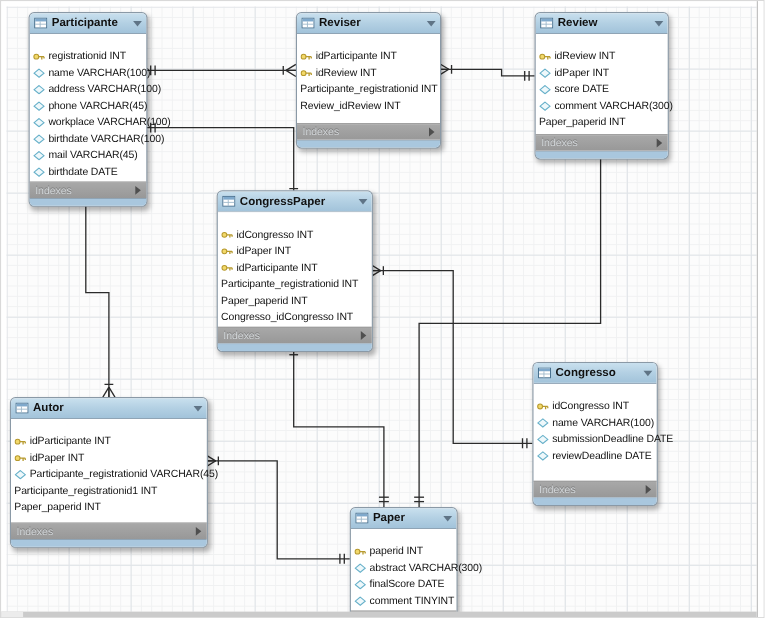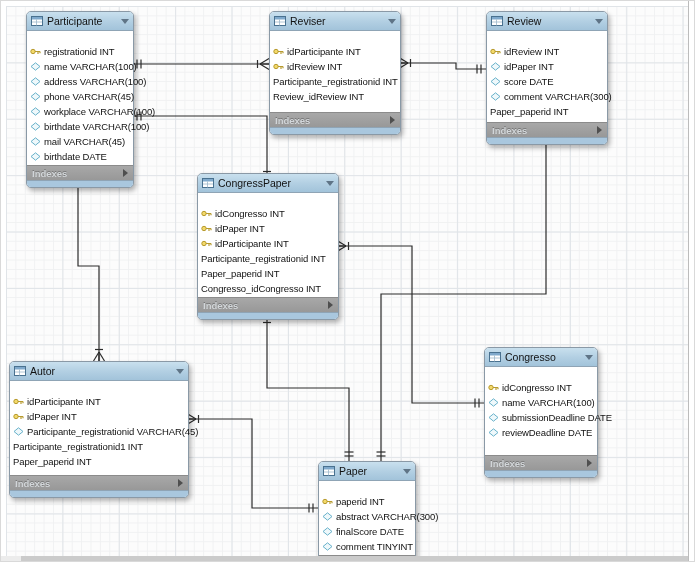--- a/index.html
+++ b/index.html
@@ -14,33 +14,33 @@
       linear-gradient(to right,#f0f1f2 1px,transparent 1px),
       linear-gradient(to bottom,#f0f1f2 1px,transparent 1px);
     background-size:56.4px 56.4px,56.4px 56.4px,9.4px 9.4px,9.4px 9.4px;}
   #connsvg{position:absolute;left:0;top:0;pointer-events:none;}
   #connsvg .rel{pointer-events:stroke;}
   .table-node{position:absolute;background:#fff;border:1px solid #8a99a6;border-radius:5px;
     box-shadow:2px 3px 5px rgba(0,0,0,0.30);font-size:9.5px;color:#111;}
   .th{height:18px;display:flex;align-items:center;gap:4px;padding:0 4px;
     background:linear-gradient(to bottom,#c9e0ee 0%,#b3d0e3 50%,#a2c3da 100%);
     border-bottom:1px solid #8fa4b5;border-radius:4px 4px 0 0;}
-  .th .title{font-weight:normal;font-size:10.5px;flex:1;white-space:nowrap;overflow:hidden;}
+  .th .title{font-weight:bold;font-size:10.5px;flex:1;white-space:nowrap;overflow:hidden;}
   .tbl-icon{width:12px;height:10px;flex:0 0 auto;display:inline-block;}
   .caret-down{width:0;height:0;border-left:4px solid transparent;border-right:4px solid transparent;
     border-top:5px solid #5f7486;flex:0 0 auto;}
   .rows{padding:13px 0 1px 0;}
   .row{height:15px;display:flex;align-items:center;padding:0 3px;white-space:nowrap;}
   .row .colicon{width:11px;height:9px;margin-right:3px;flex:0 0 auto;}
   .row .txt{white-space:nowrap;letter-spacing:-0.1px;}
   .spacer{width:100%;}
   .tfoot{height:14px;display:flex;align-items:center;justify-content:space-between;
     padding:0 5px;background:linear-gradient(to bottom,#a8a8a8,#989898);
     border-top:1px solid #8b8b8b;}
-  .tfoot .flabel{font-weight:bold;font-size:9.5px;color:#d2d6d9;text-shadow:0 -1px 0 #777;}
+  .tfoot .flabel{font-weight:normal;font-size:9.5px;color:#d2d6d9;text-shadow:0 -1px 0 #777;}
   .tri-right{width:0;height:0;border-top:4px solid transparent;border-bottom:4px solid transparent;
     border-left:5px solid #4f4f4f;}
   .strip{height:6px;background:#a9c7de;border-top:1px solid #8fa4b5;border-radius:0 0 4px 4px;}
   #hscrollbar{position:absolute;left:0;top:555px;width:687px;height:7px;background:#cbcbcb;}
   #hscroll-corner{position:absolute;left:0;top:0;width:20px;height:7px;background:#ececec;}
   #right-edge{position:absolute;left:687px;top:0;width:8px;height:562px;background:#fff;
     border-left:1px solid #bcbcbc;box-sizing:border-box;}
 </style>
 </head>
 <body>
@@ -366,21 +366,21 @@
             <span class="txt">Paper_paperid INT</span>
           </div>
         </div>
         <div class="spacer" style="height: 5px;"></div>
         <div class="tfoot">
           <span class="flabel">Indexes</span>
           <span class="tri-right"></span>
         </div>
         <div class="strip"></div>
       </div>
-      <div class="table-node" style="left: 483px; top: 346px; width: 112px;">
+      <div class="table-node" style="left: 483px; top: 328px; width: 112px;">
         <div class="th">
           <span class="tbl-icon"><svg width="12" height="10" viewBox="0 0 12 10">
               <rect x="0.5" y="0.5" width="11" height="9" fill="#ffffff" stroke="#49718f" stroke-width="1"></rect>
               <rect x="1" y="1" width="10" height="2.5" fill="#7fa9cc"></rect>
               <line x1="1" y1="6" x2="11" y2="6" stroke="#9db7ca" stroke-width="0.8"></line>
               <line x1="5.5" y1="3.5" x2="5.5" y2="9.5" stroke="#9db7ca" stroke-width="0.8"></line>
             </svg></span>
           <span class="title">Congresso</span>
           <span class="caret-down"></span>
         </div>

